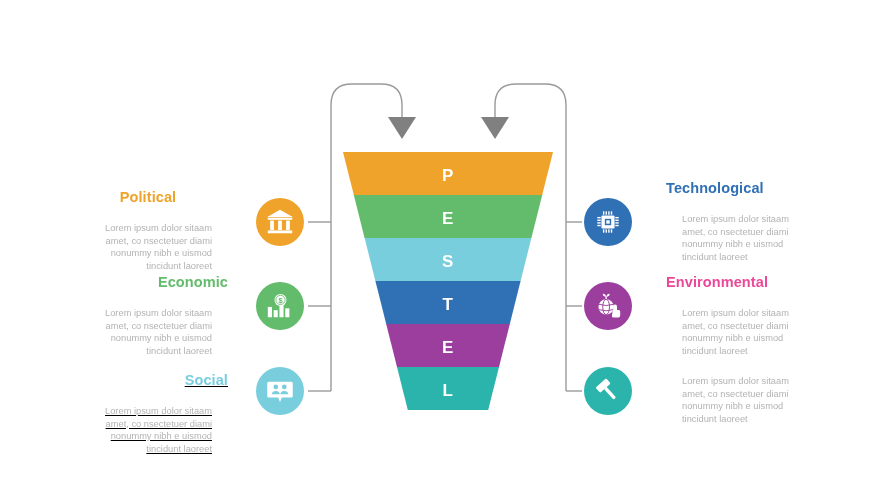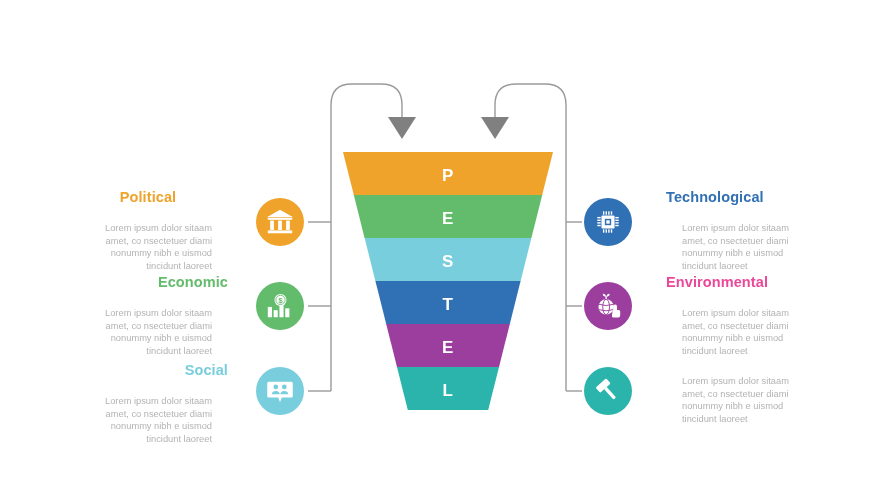--- a/index.html
+++ b/index.html
@@ -149,38 +149,38 @@
         <rect x="3" y="17" width="4.4" height="11" fill="#ffffff"></rect>
         <rect x="9.2" y="20.5" width="4.4" height="7.5" fill="#ffffff"></rect>
         <rect x="15.4" y="14" width="4.4" height="14" fill="#ffffff"></rect>
         <rect x="21.6" y="18.5" width="4.4" height="9.5" fill="#ffffff"></rect>
         <circle cx="16.5" cy="9.5" r="6.4" fill="#ffffff"></circle>
         <circle cx="16.5" cy="9.5" r="4.9" fill="none" stroke="#63BC6B" stroke-width="0.9"></circle>
         <text x="16.5" y="12.8" font-size="8" font-weight="bold" fill="#63BC6B" text-anchor="middle" font-family="'Liberation Sans', sans-serif">$</text>
       </svg>
     </div>
 
-    <div class="item-text" style="left:68px; top:362px;">
+    <div class="item-text" style="left:68px; top:372px;text-decoration:underline;">
       <p class="title" style="color:#78CEDD;">Social</p>
       <p class="desc">Lorem ipsum dolor sitaam amet, co nsectetuer diami nonummy  nibh e uismod tincidunt laoreet</p>
     </div>
     <div class="icon-circle" style="left:256px; top:367px; background:#78CEDD;">
       <svg width="30" height="30" viewBox="0 0 32 32">
         <path d="M4 6 h24 a1.6 1.6 0 0 1 1.6 1.6 v13.6 a1.6 1.6 0 0 1 -1.6 1.6 h-10 l-2 5 l-2 -5 h-10 a1.6 1.6 0 0 1 -1.6 -1.6 v-13.6 a1.6 1.6 0 0 1 1.6 -1.6 z" fill="#ffffff"></path>
         <circle cx="11.5" cy="11.6" r="2.5" fill="#78CEDD"></circle>
         <path d="M7.2 19.4 a4.4 4.4 0 0 1 8.6 0 z" fill="#78CEDD"></path>
         <circle cx="20.6" cy="11.6" r="2.5" fill="#78CEDD"></circle>
         <path d="M16.3 19.4 a4.4 4.4 0 0 1 8.6 0 z" fill="#78CEDD"></path>
       </svg>
     </div>
   </div>
 
   <div class="side-right">
 
-    <div class="item-text" style="left:666px; top:189px;">
+    <div class="item-text" style="left:666px; top:180px;">
       <p class="title" style="color:#3070B5;">Technological</p>
       <p class="desc">Lorem ipsum dolor sitaam amet, co nsectetuer diami nonummy  nibh e uismod tincidunt laoreet</p>
     </div>
     <div class="icon-circle" style="left:584px; top:198px; background:#3070B5;">
       <svg width="30" height="30" viewBox="0 0 32 32">
         <rect x="9" y="9" width="14" height="14" rx="1.2" fill="#ffffff"></rect>
         <rect x="12.6" y="12.6" width="6.8" height="6.8" fill="#3070B5"></rect>
         <rect x="14.2" y="14.2" width="3.6" height="3.6" fill="#ffffff"></rect>
         <g fill="#ffffff">
           <rect x="10.6" y="4.6" width="1.5" height="3.6"></rect>

